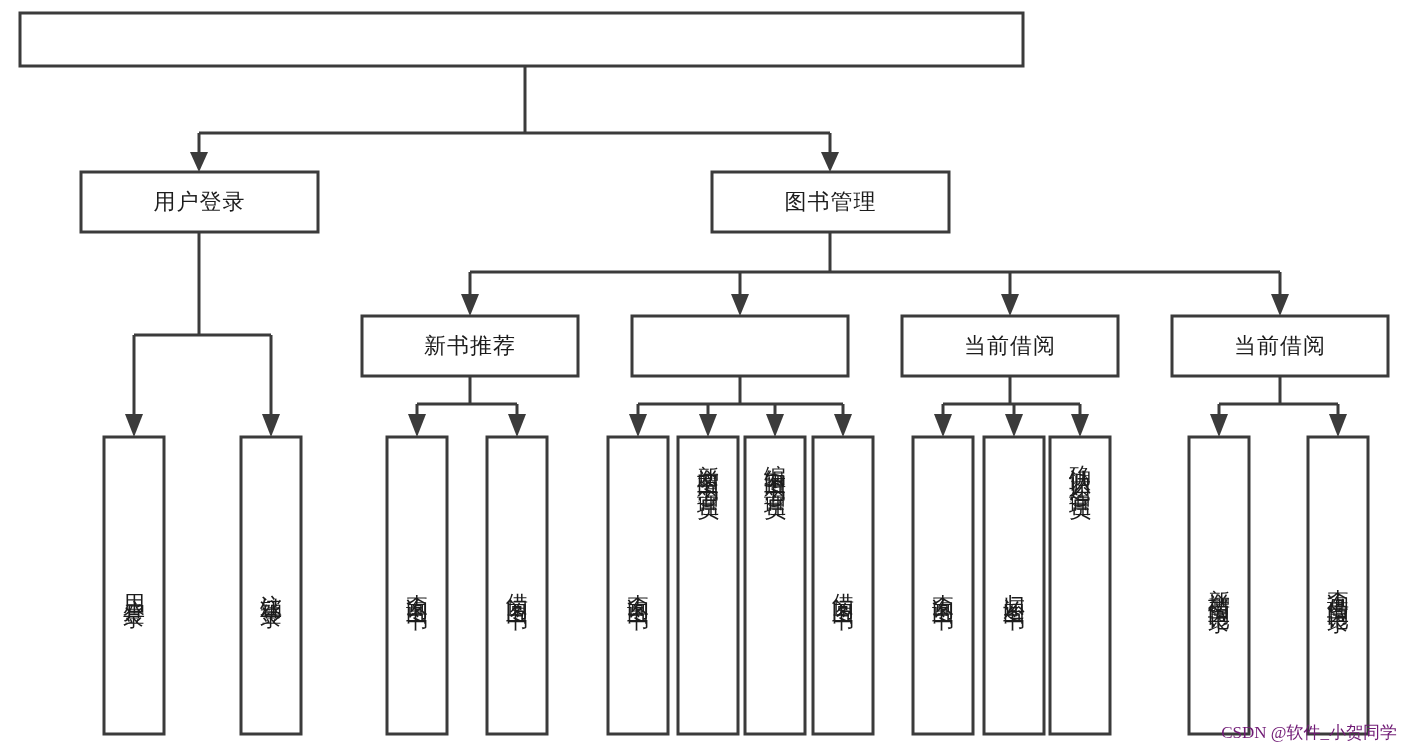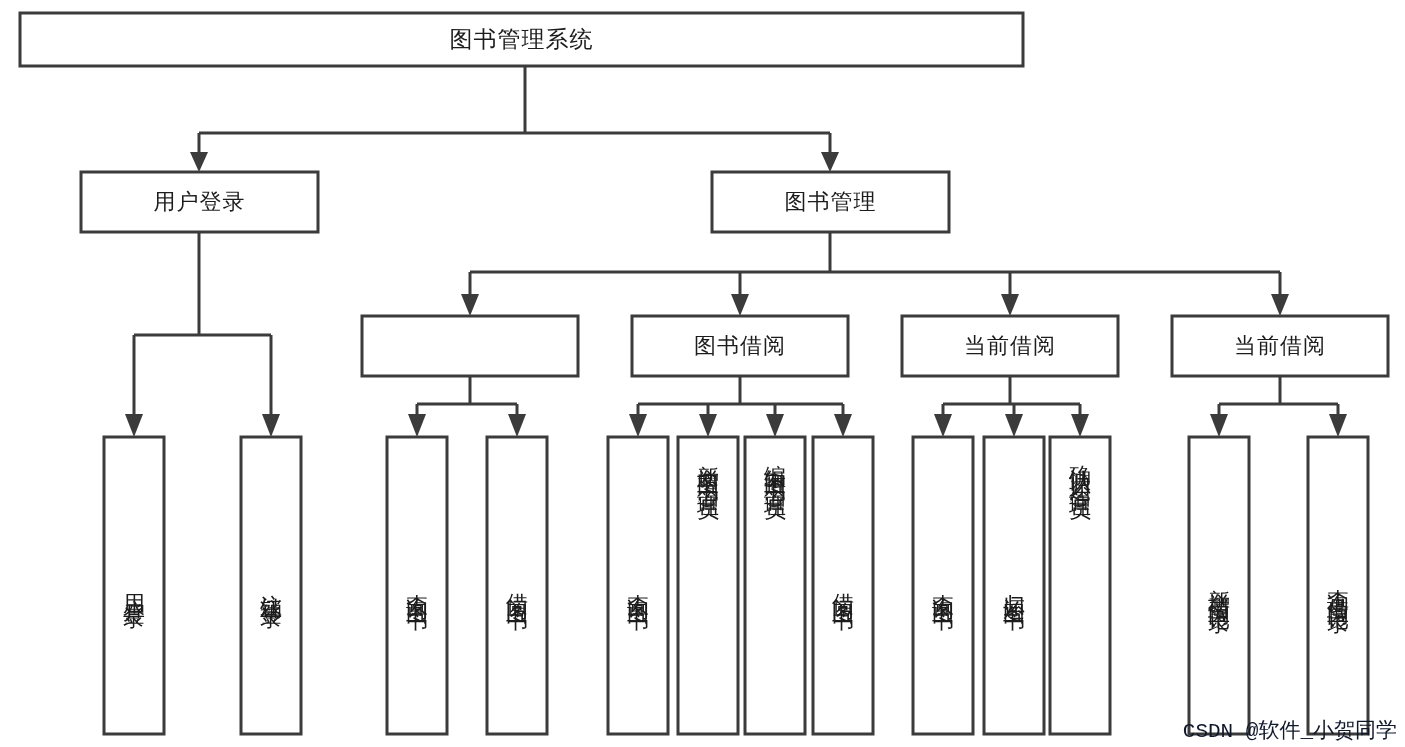--- a/index.html
+++ b/index.html
@@ -75,23 +75,23 @@
     letter-spacing: 1px;
     white-space: nowrap;
   }
   .root-text {
     font-size: 23px;
   }
   .watermark {
     position: absolute;
     right: 8px;
     bottom: 3px;
-    font-family: Liberation Mono, monospace;
-    font-size: 21px;
-    color: #0f172a;
+    font-family: Liberation Serif, serif;
+    font-size: 17px;
+    color: #701a75;
     white-space: nowrap;
     pointer-events: none;
   }
 </style>
 </head>
 <body>
 
 <div id="diagram-root">
 
   <svg class="diagram" viewBox="0 0 1405 747">
@@ -191,33 +191,30 @@
     <g>
       <path class="connector" d="M 1280 376 L 1280 404"></path>
       <path class="connector" d="M 1219 404 L 1338 404"></path>
       <path class="connector" d="M 1219 404 L 1219 420"></path>
       <path class="connector" d="M 1338 404 L 1338 420"></path>
       <polygon class="arrow-head" points="1210,414 1228,414 1219,437"></polygon>
       <polygon class="arrow-head" points="1329,414 1347,414 1338,437"></polygon>
     </g>
   </svg>
 
-  <div class="mid-label-wrap" style="left:20px; top:13px; width:1003px; height:53px;">
-    <span class="mid-text root-text">图书管理系统</span>
-  </div>
 
   <div class="mid-label-wrap" style="left:81px; top:172px; width:237px; height:60px;">
     <span class="mid-text">用户登录</span>
   </div>
   <div class="mid-label-wrap" style="left:712px; top:172px; width:237px; height:60px;text-align:center;">
     <span class="mid-text">图书管理</span>
   </div>
 
-  <div class="mid-label-wrap" style="left:632px; top:316px; width:216px; height:60px;">
-    <span class="mid-text">图书借阅</span>
+  <div class="mid-label-wrap" style="left:362px; top:316px; width:216px; height:60px;">
+    <span class="mid-text">新书推荐</span>
   </div>
   <div class="mid-label-wrap" style="left:902px; top:316px; width:216px; height:60px;align-items:center;">
     <span class="mid-text">当前借阅</span>
   </div>
   <div class="mid-label-wrap" style="left:1172px; top:316px; width:216px; height:60px;">
     <span class="mid-text">当前借阅</span>
   </div>
 
   <div class="leaf-label-wrap" style="left:104px; top:437px; width:60px; height:297px;">
     <span class="leaf-text">用户登录</span>

